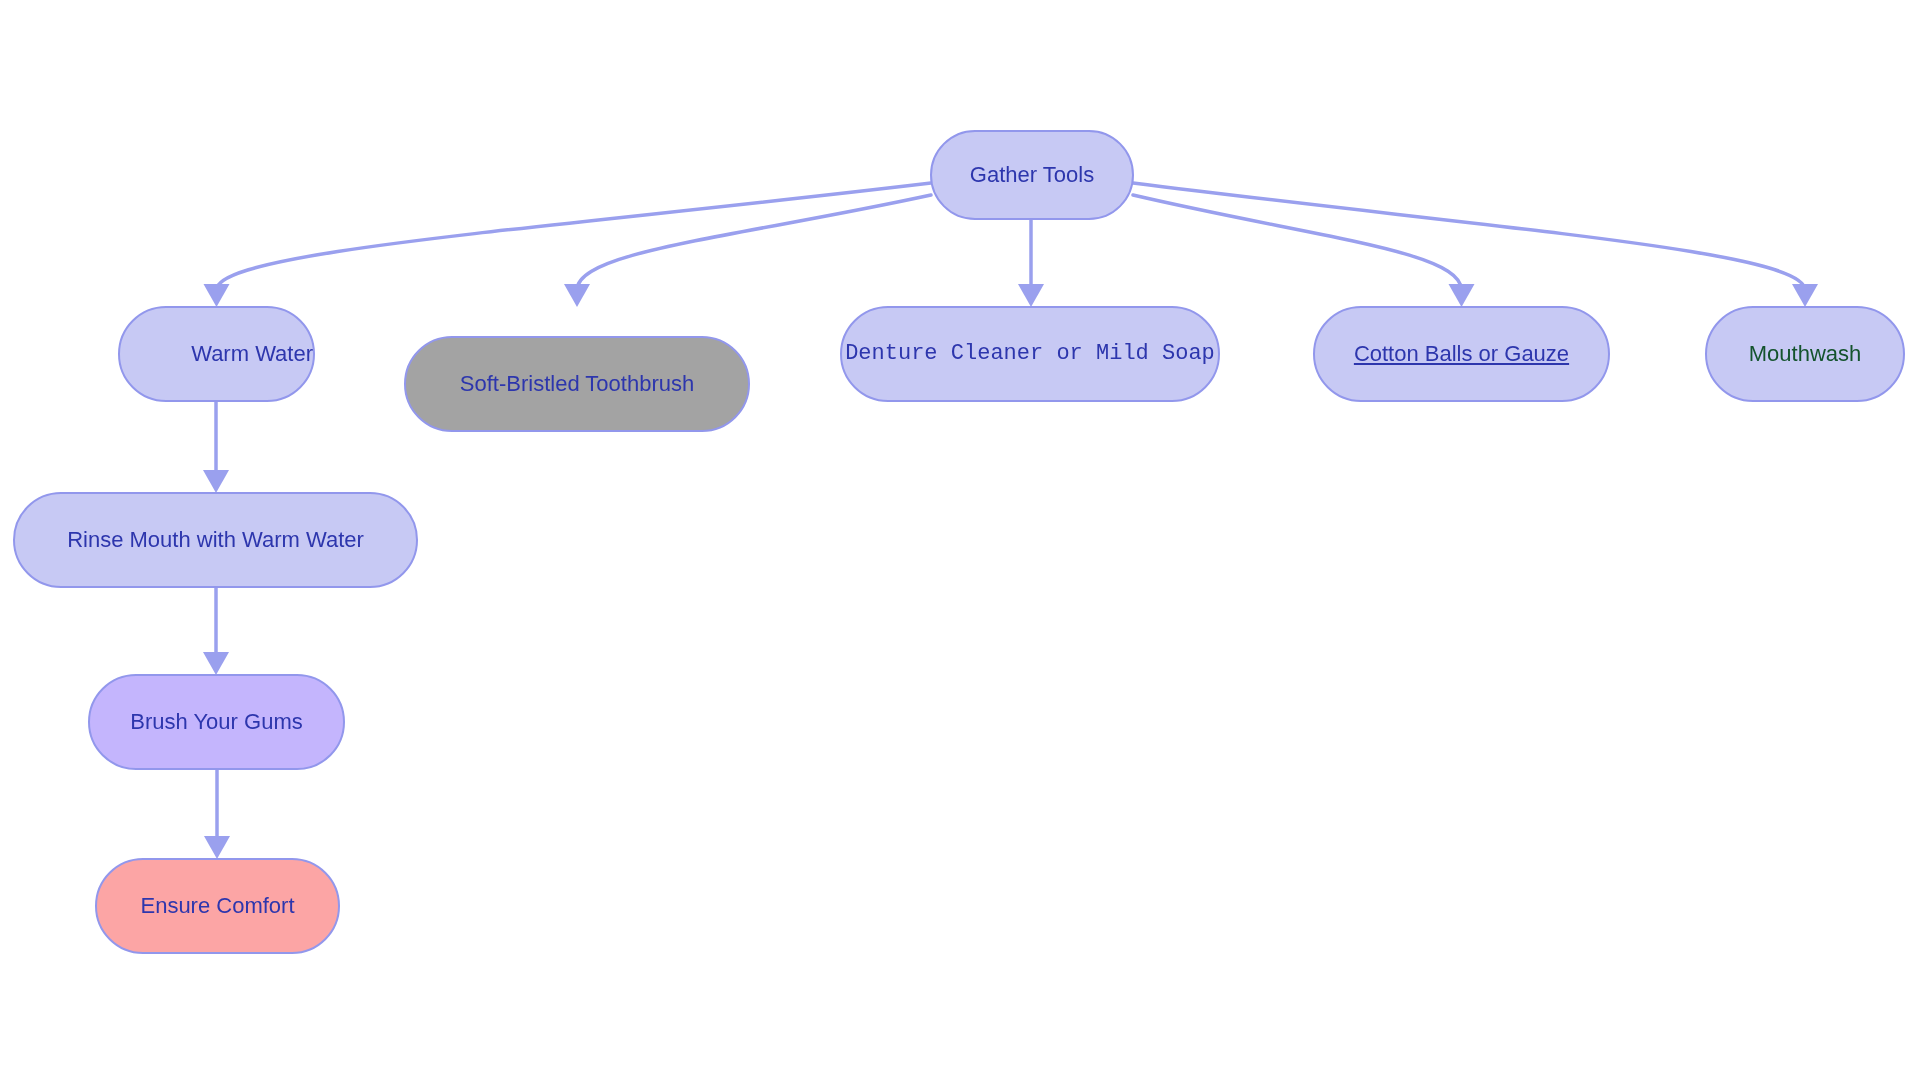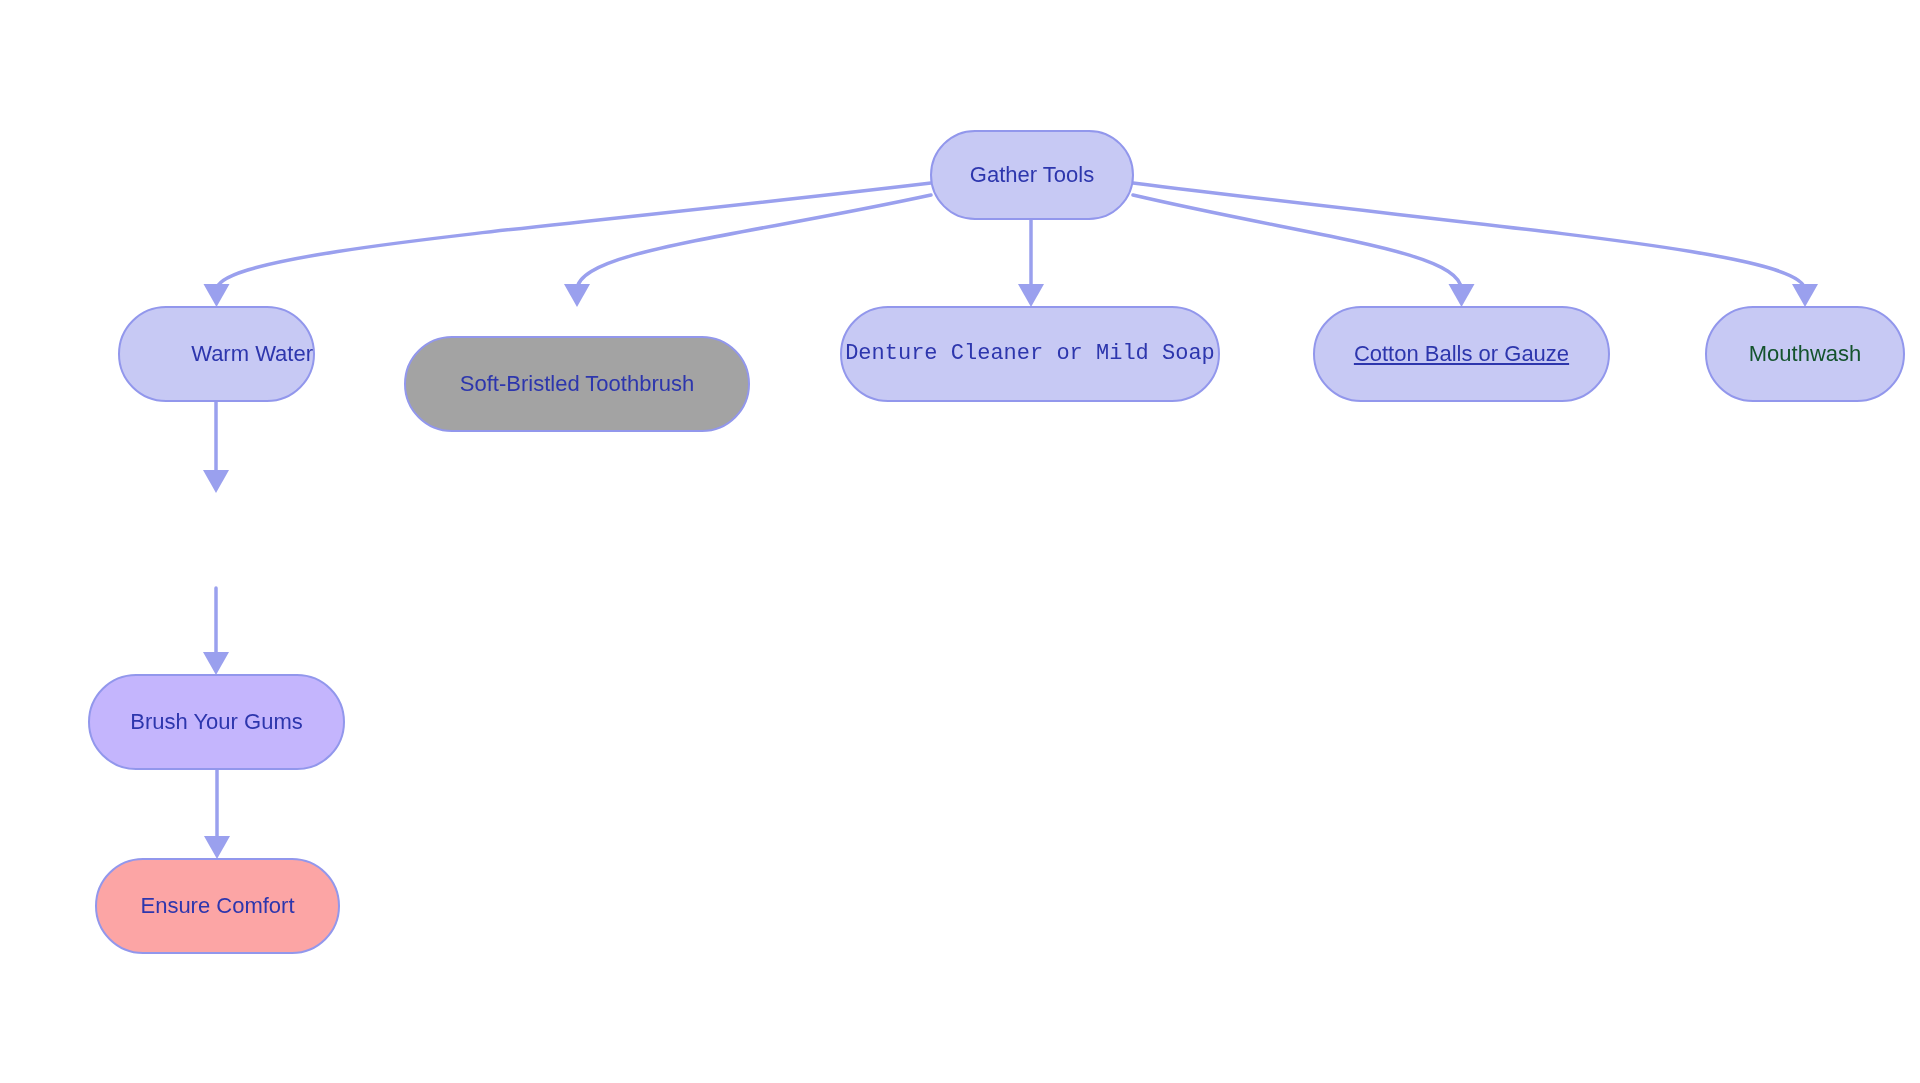--- a/index.html
+++ b/index.html
@@ -75,20 +75,23 @@
       </div>
       <div class="node" style="left: 840px; top: 306px; width: 380px; height: 96px; background: rgb(199, 201, 244); border-color: rgb(146, 151, 236); color: rgb(45, 54, 173); font-family: Liberation Mono, monospace;">
         <span>Denture Cleaner or Mild Soap</span>
       </div>
       <div class="node" style="left: 1313px; top: 306px; width: 297px; height: 96px; background: rgb(199, 201, 244); border-color: rgb(146, 151, 236); color: rgb(45, 54, 173); text-decoration: underline;">
         <span>Cotton Balls or Gauze</span>
       </div>
       <div class="node" style="left: 1705px; top: 306px; width: 200px; height: 96px; background: rgb(199, 201, 244); border-color: rgb(146, 151, 236); color: #14532d;">
         <span>Mouthwash</span>
       </div>
+      <div class="node" style="left: 13px; top: 492px; width: 405px; height: 96px; background: rgb(199, 201, 244); border-color: rgb(146, 151, 236); color: rgb(45, 54, 173);">
+        <span>Rinse Mouth with Warm Water</span>
+      </div>
       <div class="node" style="left: 88px; top: 674px; width: 257px; height: 96px; background: #c4b5fd; border-color: rgb(146, 151, 236); color: rgb(45, 54, 173);">
         <span>Brush Your Gums</span>
       </div>
       <div class="node" style="left: 95px; top: 858px; width: 245px; height: 96px; background: #fca5a5; border-color: rgb(146, 151, 236); color: rgb(45, 54, 173);">
         <span>Ensure Comfort</span>
       </div>
     </div>
 </div>
 
 </body></html>

